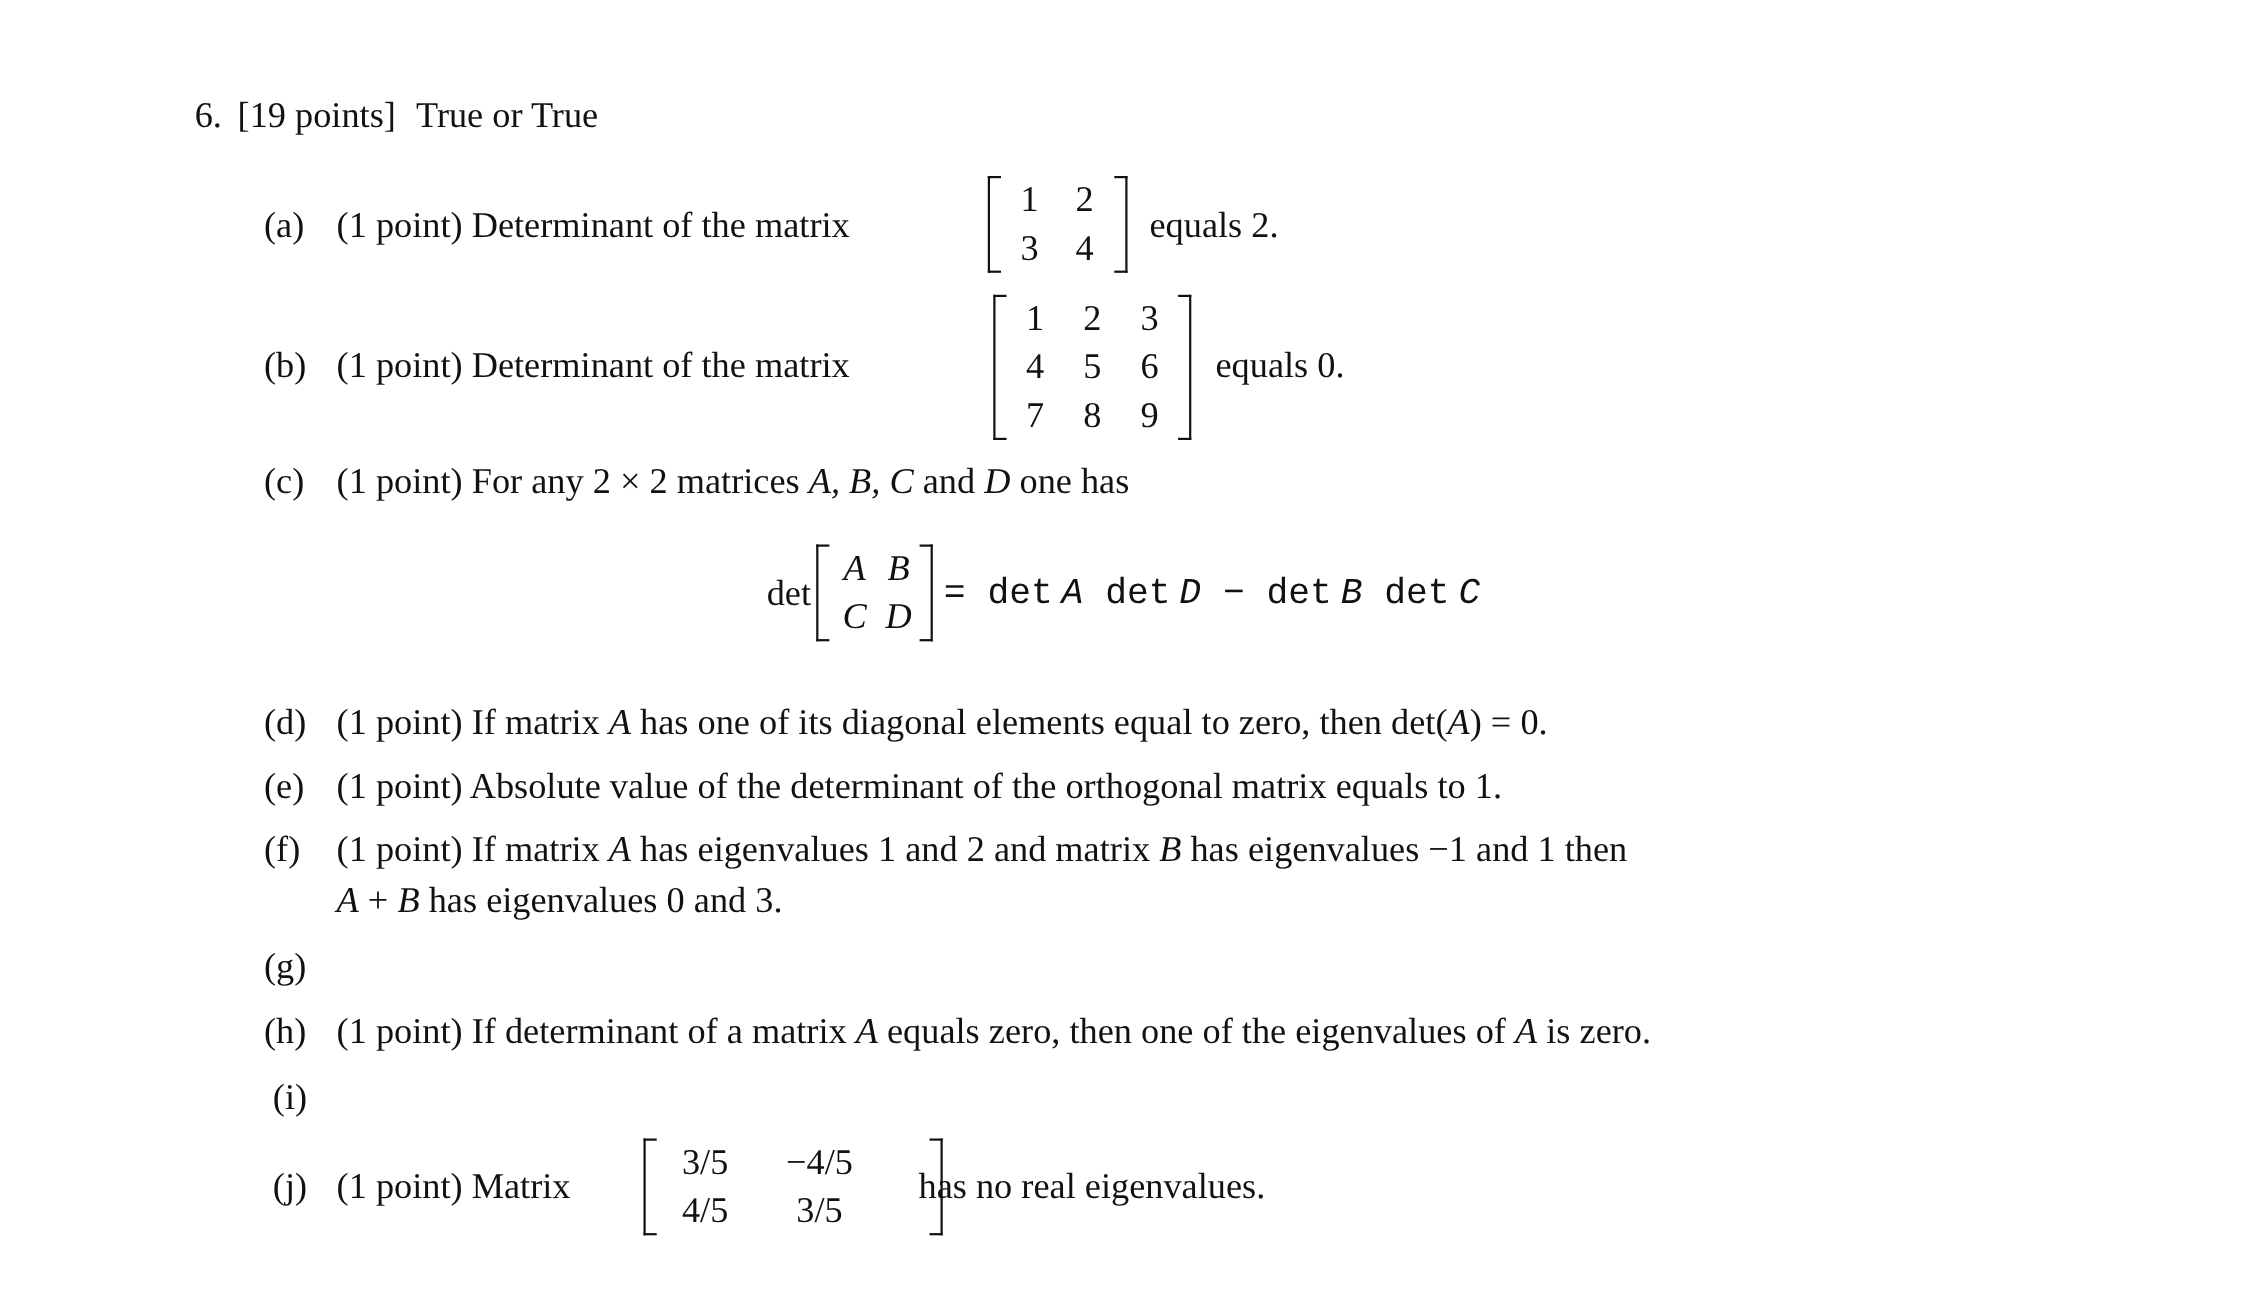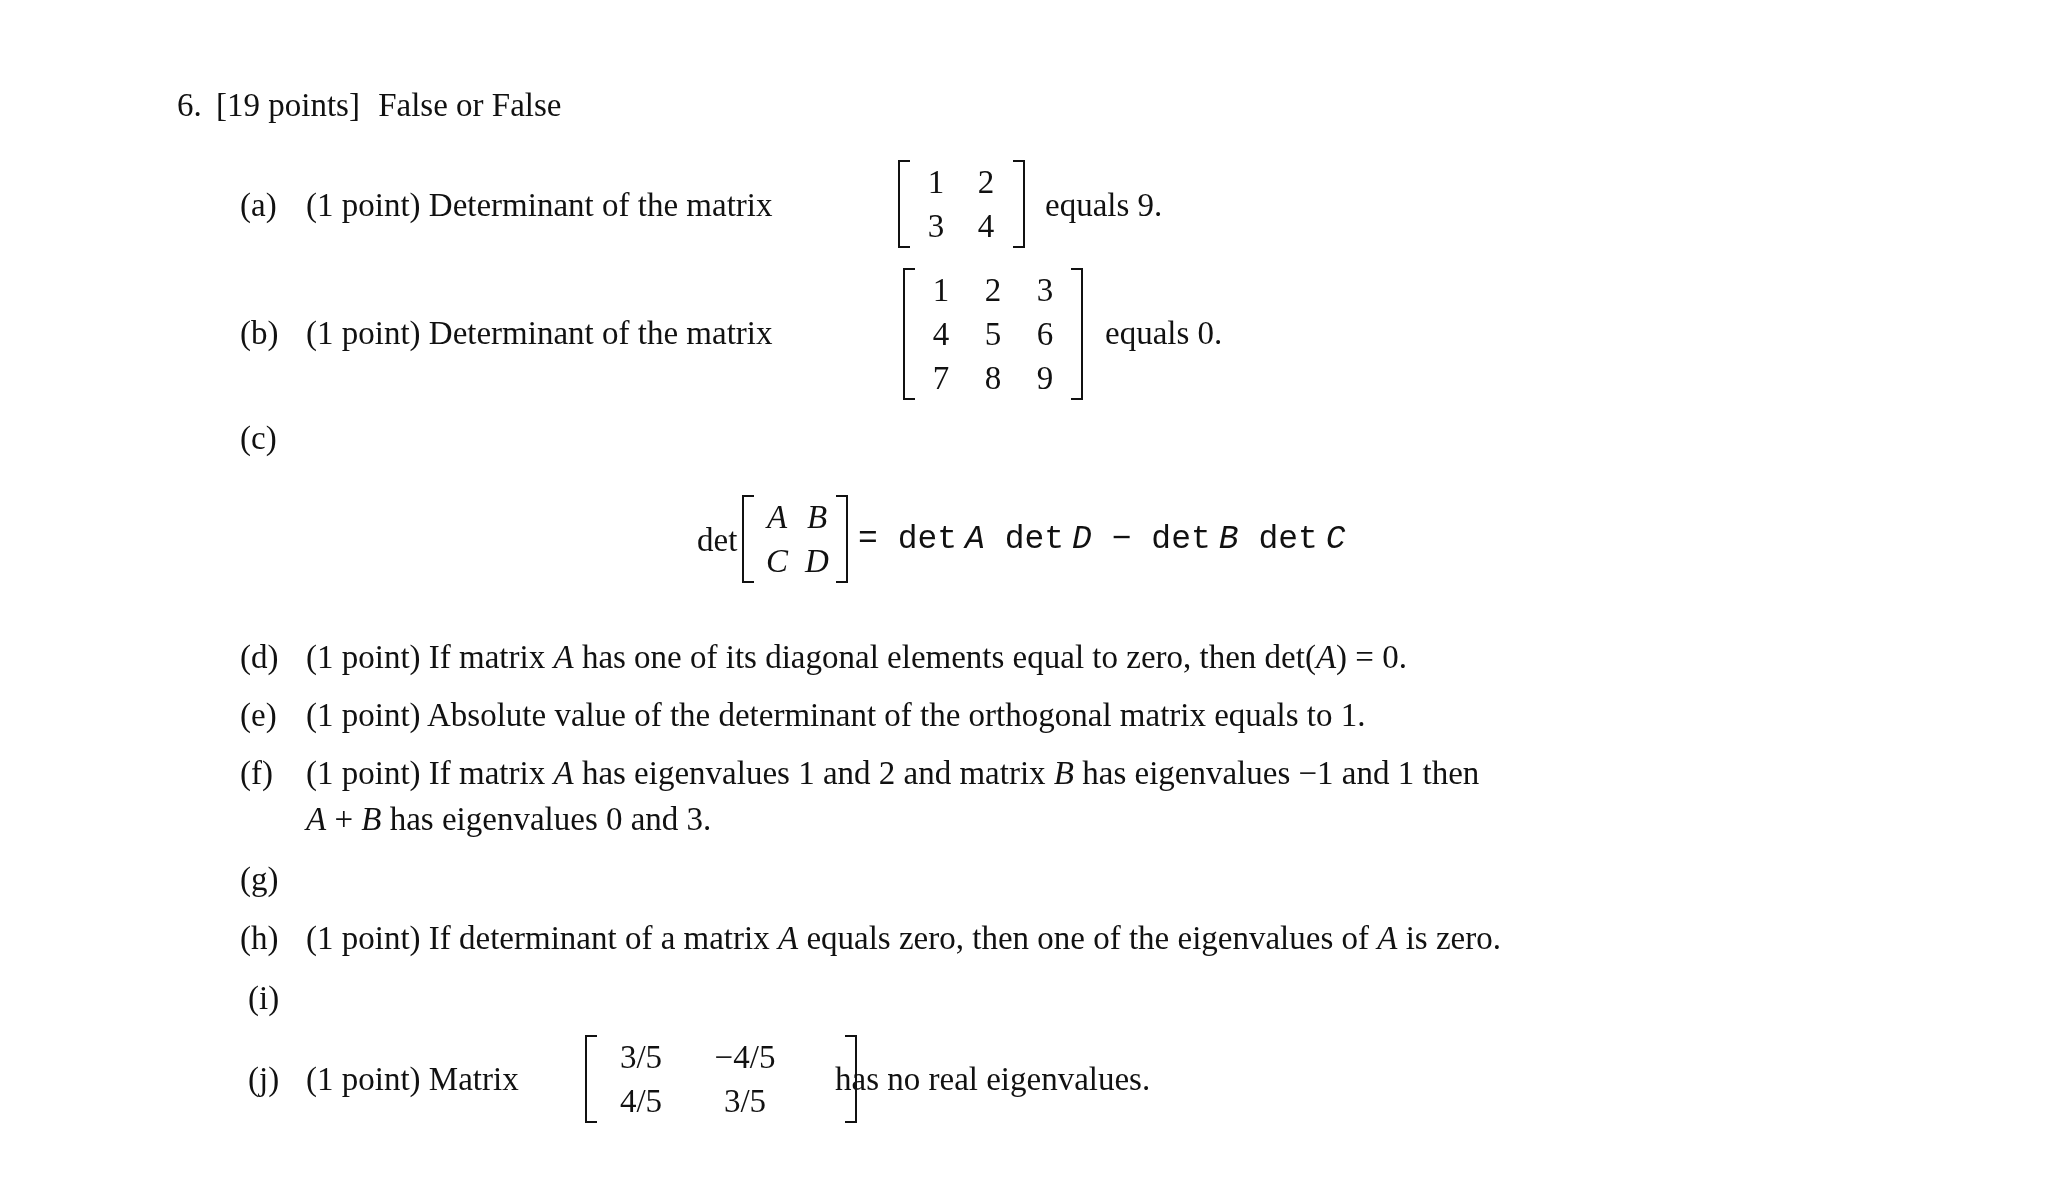--- a/index.html
+++ b/index.html
@@ -19,39 +19,39 @@
   .bracket.r { right: 0; border-left: none; }
   .cell { position: absolute; text-align: center; line-height: 36px; }
   .cell.ra { }
 </style>
 </head>
 <body>
 
 <div class="abs" style="left:177px; top:87px;">
   <span>6.</span>
   <span style="margin-left:6px;">[19 points]</span>
-  <span style="margin-left:10px;">False or False</span>
+  <span style="margin-left:10px;">True or True</span>
 </div>
 
 <div class="line" style="left:0; top:185px; width:2046px; height:40px;">
   <span class="lbl">(a)</span>
   <span class="txt">
     <span>(1 point)</span>
     <span>Determinant of the matrix</span>
   </span>
 </div>
 <div class="matrix" style="left:898px; top:160px; width:127px; height:88px;">
   <div class="bracket l"></div>
   <div class="bracket r"></div>
   <div class="cell" style="left:20px; top:4px; width:36px;">1</div>
   <div class="cell" style="left:70px; top:4px; width:36px;">2</div>
   <div class="cell" style="left:20px; top:48px; width:36px;">3</div>
   <div class="cell" style="left:70px; top:48px; width:36px;">4</div>
 </div>
-<div class="line" style="left:1045px; top:185px;">equals 9.</div>
+<div class="line" style="left:1045px; top:185px;">equals 2.</div>
 
 <div class="line" style="left:0; top:313px; width:2046px; height:40px;">
   <span class="lbl">(b)</span>
   <span class="txt">
     <span>(1 point)</span>
     <span>Determinant of the matrix</span>
   </span>
 </div>
 <div class="matrix" style="left:903px; top:268px; width:180px; height:132px;">
   <div class="bracket l"></div>
@@ -63,20 +63,28 @@
   <div class="cell" style="left:72px; top:48px; width:36px;">5</div>
   <div class="cell" style="left:124px; top:48px; width:36px;">6</div>
   <div class="cell" style="left:20px; top:92px; width:36px;">7</div>
   <div class="cell" style="left:72px; top:92px; width:36px;">8</div>
   <div class="cell" style="left:124px; top:92px; width:36px;">9</div>
 </div>
 <div class="line" style="left:1105px; top:313px;">equals 0.</div>
 
 <div class="line" style="left:0; top:418px; width:2046px; height:40px;">
   <span class="lbl">(c)</span>
+  <span class="txt">
+    <span>(1 point)</span>
+    <span>For any 2 × 2 matrices</span>
+    <i>A, B, C</i>
+    <span>and</span>
+    <i>D</i>
+    <span>one has</span>
+  </span>
 </div>
 
 <div class="line" style="left:697px; top:520px;">det</div>
 <div class="matrix" style="left:742px; top:495px; width:106px; height:88px;">
   <div class="bracket l"></div>
   <div class="bracket r"></div>
   <div class="cell it" style="left:18px; top:4px; width:34px;">A</div>
   <div class="cell it" style="left:58px; top:4px; width:34px;">B</div>
   <div class="cell it" style="left:18px; top:48px; width:34px;">C</div>
   <div class="cell it" style="left:58px; top:48px; width:34px;">D</div>

